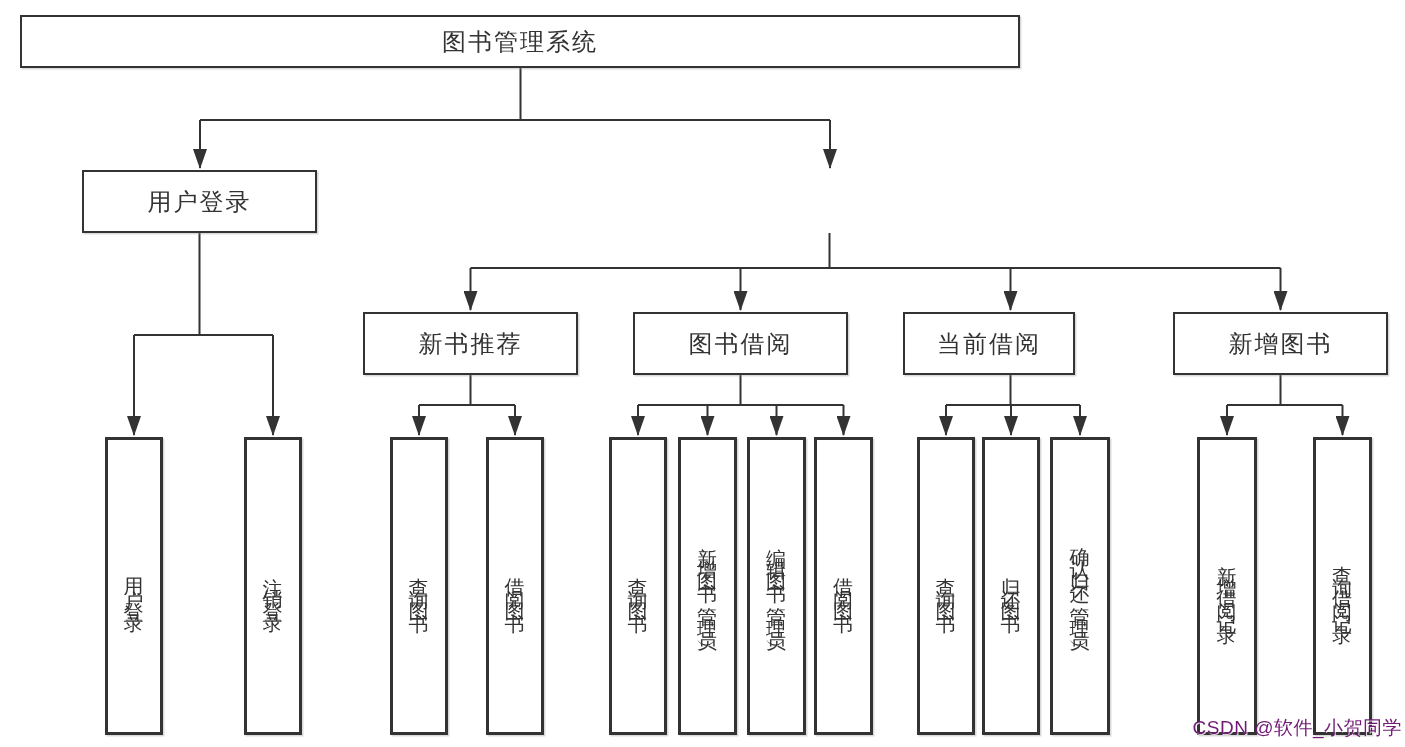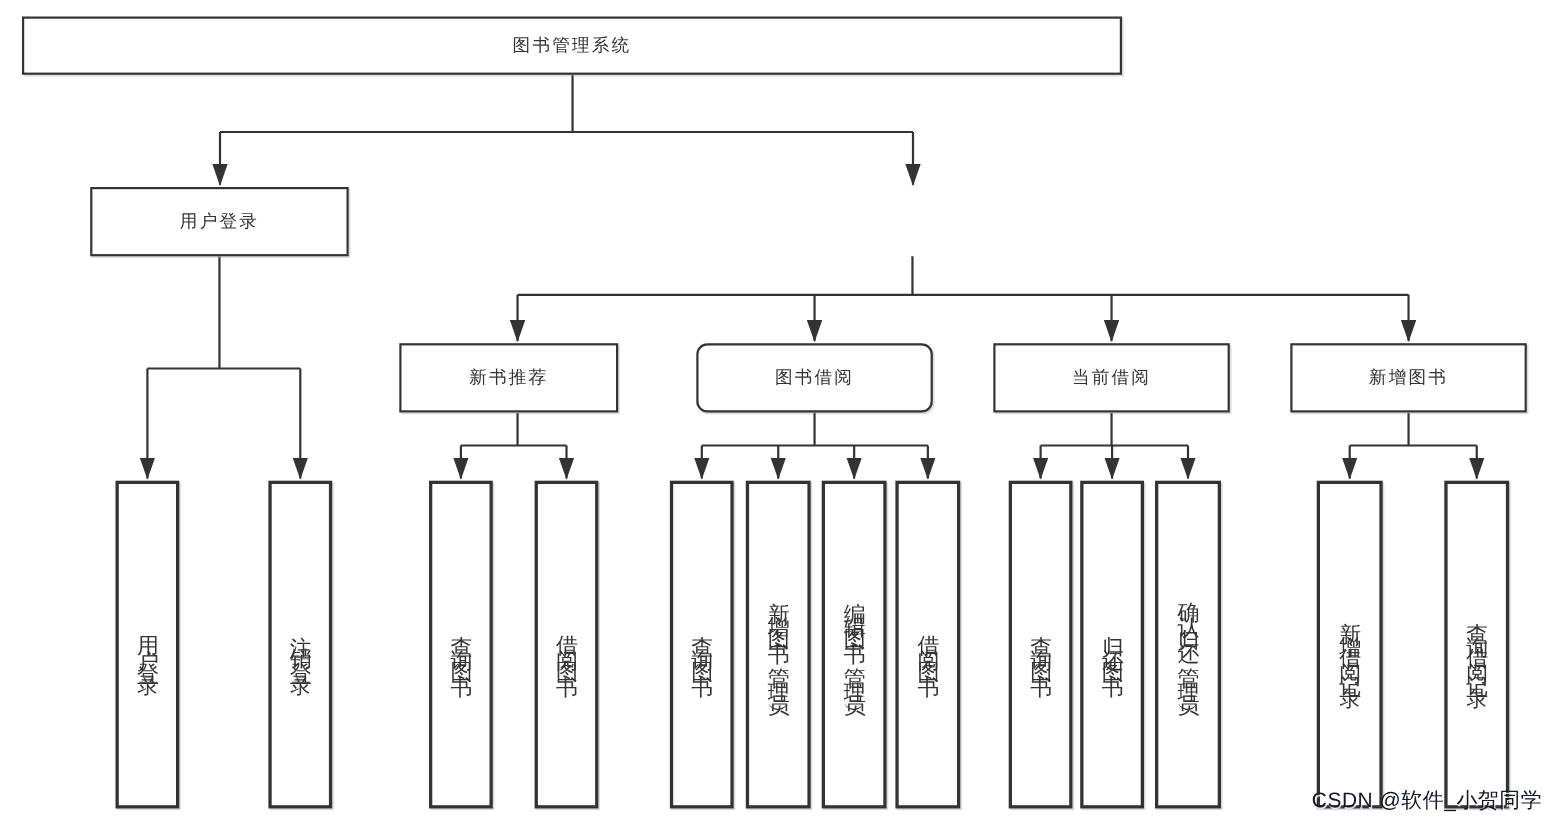--- a/index.html
+++ b/index.html
@@ -7,29 +7,29 @@
     position:relative; width:1405px; height:747px; background:#ffffff;
     font-family:"Liberation Sans","DejaVu Sans",sans-serif; color:#333333; overflow:hidden;
   }
   .wires { position:absolute; left:0; top:0; }
   .wire { stroke:#333333; stroke-width:2; fill:none; }
   .box {
     position:absolute; background:#ffffff; border:2.5px solid #333333;
     box-sizing:border-box; display:flex; align-items:center; justify-content:center;
     box-shadow:1.5px 1.5px 0 rgba(150,150,150,0.35);
   }
-  .hlabel { font-size:16px; letter-spacing:2px; line-height:1; white-space:nowrap; }
+  .hlabel { font-size:24px; letter-spacing:2px; line-height:1; white-space:nowrap; }
   .leaf { border-width:3px; }
   .vlabel {
     writing-mode:vertical-rl; text-orientation:mixed;
     font-size:20px; letter-spacing:12px; line-height:1; white-space:nowrap;
   }
   .watermark {
     position:absolute; right:3px; top:715px; font-size:19px;
-    color:#0f172a; letter-spacing:0.5px; z-index:10;
+    color:#701a75; letter-spacing:0.5px; z-index:10;
     text-shadow:1px 1px 0 rgba(255,255,255,0.8); white-space:nowrap;
   }
 </style>
 </head>
 <body>
 
 <div class="stage">
 
   <svg class="wires" width="1405" height="747" viewBox="0 0 1405 747">
     <defs>
@@ -73,27 +73,27 @@
   </svg>
 
   <div class="box" style="left:20px;top:15px;width:1000px;height:53px;">
     <span class="hlabel">图书管理系统</span>
   </div>
 
   <div class="box" style="left:82px;top:170px;width:235px;height:63px;">
     <span class="hlabel">用户登录</span>
   </div>
 
-  <div class="box" style="left:363px;top:312px;width:199px;height:63px;">
+  <div class="box" style="left:363px;top:312px;width:215px;height:63px;">
     <span class="hlabel">新书推荐</span>
   </div>
-  <div class="box" style="left:633px;top:312px;width:215px;height:63px;border-radius:10px;">
+  <div class="box" style="left:633px;top:312px;width:215px;height:63px;">
     <span class="hlabel">图书借阅</span>
   </div>
-  <div class="box" style="left:903px;top:312px;width:215px;height:63px;">
+  <div class="box" style="left:903px;top:312px;width:172px;height:63px;">
     <span class="hlabel">当前借阅</span>
   </div>
   <div class="box" style="left:1173px;top:312px;width:215px;height:63px;">
     <span class="hlabel">新增图书</span>
   </div>
 
   <div class="box leaf" style="left:105px;top:437px;width:58px;height:298px;">
     <span class="vlabel">用户登录</span>
   </div>
   <div class="box leaf" style="left:244px;top:437px;width:58px;height:298px;">

